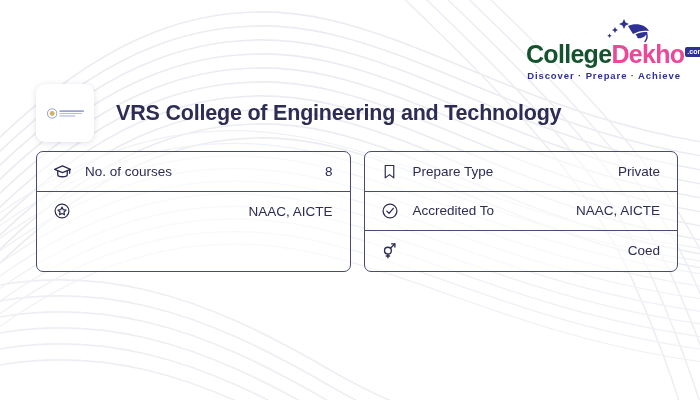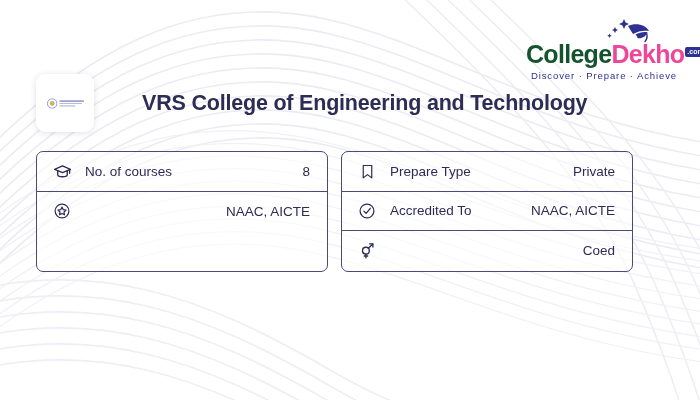--- a/index.html
+++ b/index.html
@@ -56,35 +56,34 @@
     line-height: 8px;
     padding: 1px 2px;
     border-radius: 2px;
     vertical-align: 9px;
     margin-left: 1px;
     letter-spacing: 0;
   }
   .brand-tagline {
     color: #2e3192;
     font-size: 9.5px;
-    font-weight: normal;
+    font-weight: bold;
     letter-spacing: 0.9px;
     margin-top: 3px;
     white-space: nowrap;
   }
 
   
   .header {
     position: absolute;
     left: 36px;
-    top: 74px;
+    top: 84px;
     display: flex;
     align-items: center;
     z-index: 5;
-    gap: 26px;
   }
   .college-thumb {
     width: 58px;
     height: 58px;
     background: #ffffff;
     border-radius: 9px;
     box-shadow: 0 1px 6px rgba(60,60,100,0.16);
     display: flex;
     align-items: center;
     justify-content: center;
@@ -117,21 +116,21 @@
     color: #2c2c54;
     letter-spacing: -0.2px;
     white-space: nowrap;
   }
 
   
   .info-wrap {
     position: absolute;
     left: 36px;
     top: 151px;
-    width: 597px;
+    width: 642px;
     display: flex;
     gap: 13px;
     z-index: 5;
   }
   .info-table {
     flex: 1;
     border: 1px solid #4a4a73;
     border-radius: 7px;
     overflow: hidden;
     background: rgba(255,255,255,0.55);

